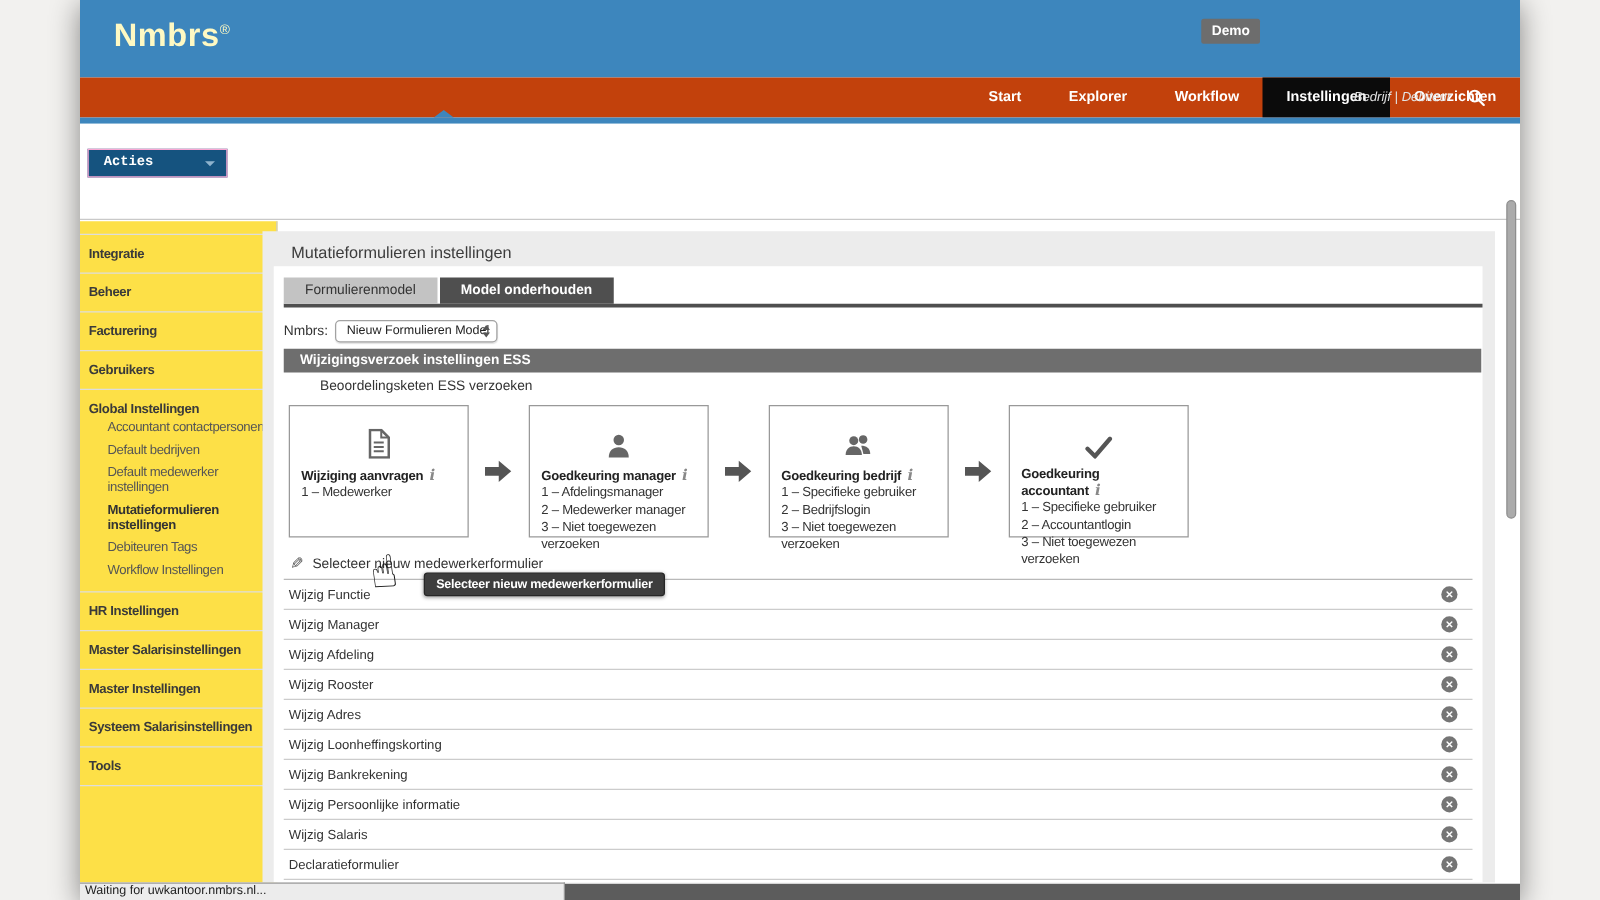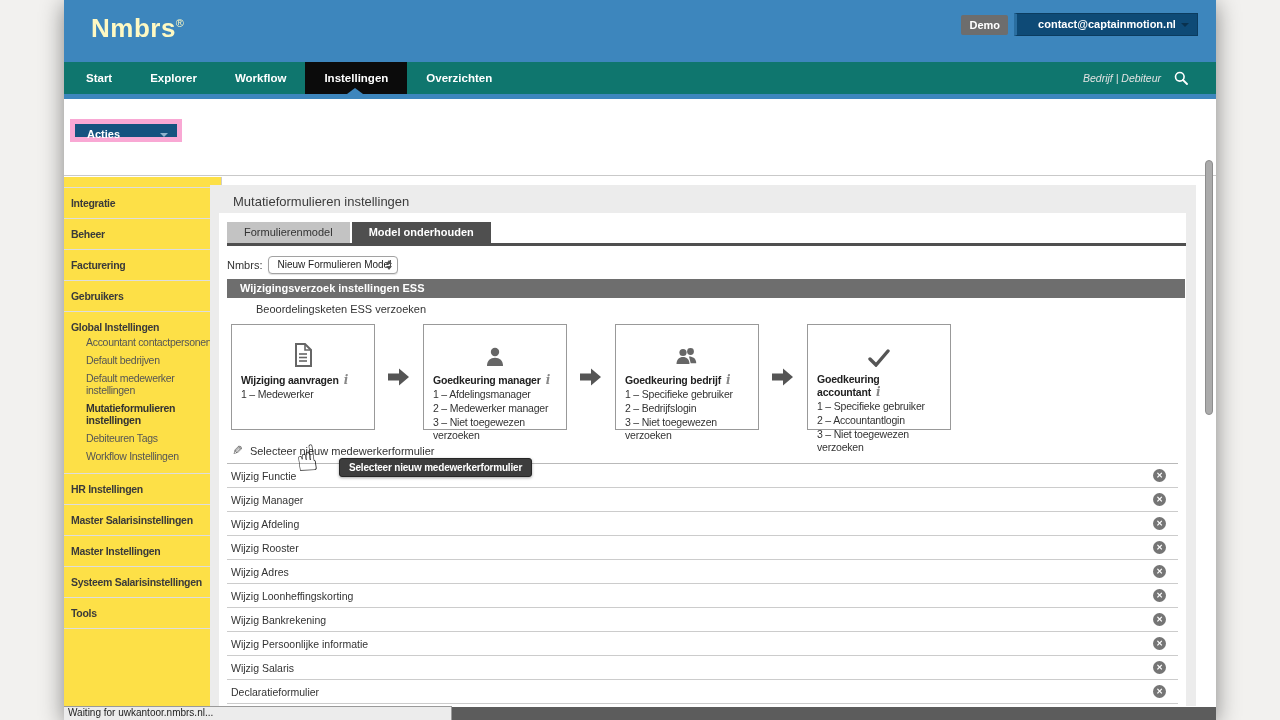--- a/index.html
+++ b/index.html
@@ -18,33 +18,33 @@
   .logo { position:absolute; left:27px; top:13px; color:#fef9c3; font-size:26px; font-weight:bold; letter-spacing:.5px; }
   .logo sup { font-size:11px; font-weight:normal; }
   .demo-badge { position:absolute; right:208px; top:15px; background:#6d6d6d; color:#fff;
     font-size:11px; font-weight:bold; padding:4px 8px; border-radius:2px; }
   .account { position:absolute; right:18px; top:13px; width:184px; height:23px;
     background:#0e4a76; border:1px solid #0b3c60; border-left:3px solid #2a6ea0;
     color:#fff; font-size:11px; font-weight:bold; text-align:center; line-height:21px; }
   .account .caret { position:absolute; right:8px; top:9px; width:0; height:0;
     border-left:4px solid transparent; border-right:4px solid transparent; border-top:4px solid #09314e; }
   
-  .nav { position:relative; height:32px; background:#0f766e; display:flex; padding-left:3px; }
+  .nav { position:relative; height:32px; background:#c2410c; display:flex; padding-left:3px;justify-content:flex-end; }
   .nav-item { padding:0 19px; line-height:32px; font-size:11.5px; font-weight:bold; color:#fff; cursor:pointer; }
   .nav-item.active { background:#0b0b0b; }
   .nav-right { position:absolute; right:28px; top:0; height:32px; display:flex; align-items:center; gap:13px;font-style:italic; }
   .nav-right .ctx { color:#e3e3e3; font-size:10.5px; }
   .strip { position:relative; height:5px; background:#3d86bd; }
   .notch { position:absolute; left:283px; top:-6px; width:0; height:0;
     border-left:8px solid transparent; border-right:8px solid transparent; border-bottom:6px solid #3d86bd; }
   
   .actionbar { position:relative; height:77px; background:#fff; border-bottom:1px solid #c9c9c9; }
   .acties-btn { position:absolute; left:6px; top:20px; width:112px; height:23px;
-    background:#15537f; border:5px solid #f9a8d4; color:#fff; font-size:11px; font-weight:bold;
-    line-height:21px; padding-left:12px; cursor:pointer; }
+    background:#15537f; border:1px solid #f9a8d4; color:#fff; font-size:11px; font-weight:bold;
+    line-height:21px; padding-left:12px; cursor:pointer;font-family:Liberation Mono, monospace; }
   .acties-btn .caret { position:absolute; right:9px; top:9px; width:0; height:0;
     border-left:4px solid transparent; border-right:4px solid transparent; border-top:4px solid #8fb3cd; }
   
   .content { position:absolute; left:0; top:177px; right:0; bottom:14px; background:#fff; }
   .sidebar { position:absolute; left:0; top:0; width:158px; height:100%; background:#fde047;
     border-right:1px solid #ccc; padding-top:10px; }
   .side-sections { border-top:1px solid #ddd; }
   .side-item { border-bottom:1px solid #ddd; padding:9px 0 9px 7px; font-size:10.5px; font-weight:bold;
     letter-spacing:-0.3px; color:#3a3a3a; white-space:nowrap; cursor:pointer; }
   .side-group { border-bottom:1px solid #ddd; padding:9px 0 8px 0; }
@@ -104,24 +104,20 @@
   svg { display:block; }
 </style>
 </head>
 <body>
 
 <div class="page">
 
   <div class="hdr">
     <div class="logo"><span>Nmbrs</span><sup>®</sup></div>
     <div class="demo-badge">Demo</div>
-    <div class="account">
-      <span>contact@captainmotion.nl</span>
-      <span class="caret"></span>
-    </div>
   </div>
 
   <div class="nav">
     <div class="nav-item">Start</div>
     <div class="nav-item">Explorer</div>
     <div class="nav-item">Workflow</div>
     <div class="nav-item active">Instellingen</div>
     <div class="nav-item">Overzichten</div>
     <div class="nav-right">
       <span class="ctx">Bedrijf | Debiteur</span>

